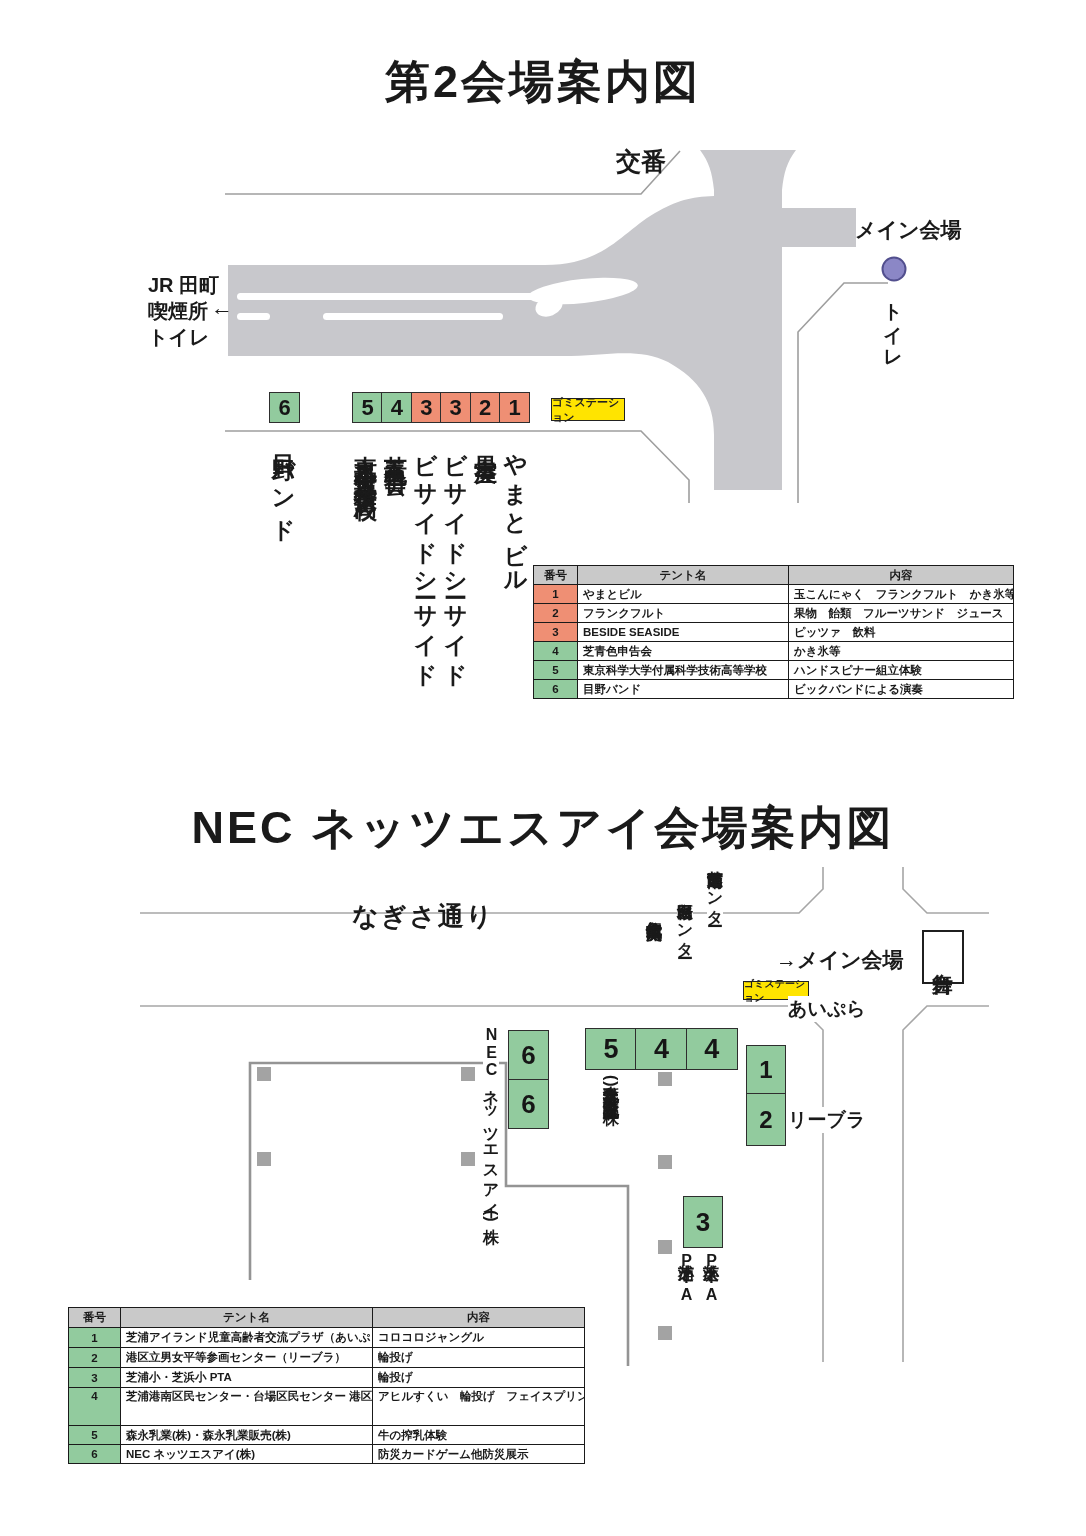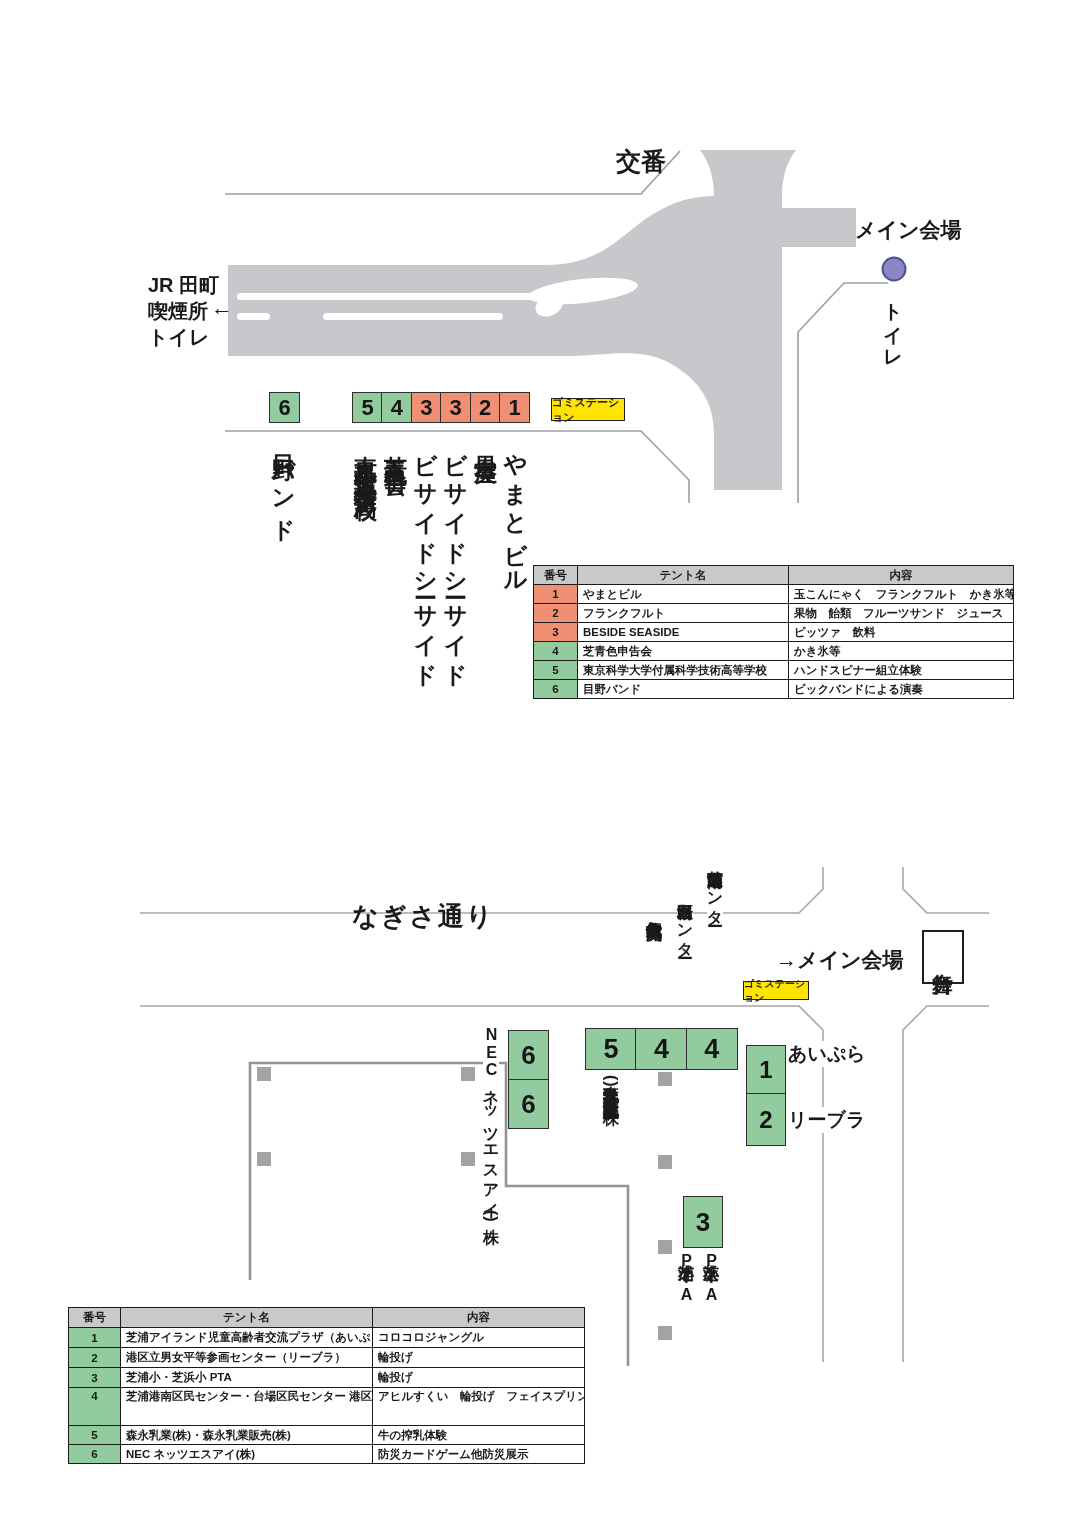--- a/index.html
+++ b/index.html
@@ -60,20 +60,21 @@
     <path class="thin" d="M888,283 L844,283 L798,332 L798,503"></path>
     <circle cx="894" cy="269" r="11.5" fill="var(--purple)" stroke="#524f8e" stroke-width="2"></circle>
 
     <path class="thin2" d="M140,913 L799,913 L823,889 L823,867"></path>
     <path class="thin2" d="M903,867 L903,889 L927,913 L989,913"></path>
     <path class="thin2" d="M140,1006 L799,1006 L823,1030 L823,1362"></path>
     <path class="thin2" d="M989,1006 L927,1006 L903,1030 L903,1362"></path>
     <path class="bldg" d="M250,1280 L250,1063 L506,1063 L506,1186 L628,1186 L628,1366"></path>
   </svg>
 
+  <div class="abs map-title" style="top:52px;">第2会場案内図</div>
 
   <div class="abs blabel" style="left:616px;top:145px;font-size:25px;text-align:center;">交番</div>
   <div class="abs blabel" style="left:855px;top:216px;font-size:21px;text-align:right;">メイン会場</div>
   <div class="abs vtext" style="left:884px;top:289px;font-size:19px;letter-spacing:2px;">トイレ</div>
 
   <div class="abs" style="left:148px;top:272px;font-size:20px;font-weight:bold;line-height:26px;">
     <div>JR 田町</div>
     <div>喫煙所</div>
     <div>トイレ</div>
   </div>
@@ -136,20 +137,21 @@
           <td>ハンドスピナー組立体験</td>
         </tr>
     <tr style="height:19px;">
           <td class="numcell green">6</td>
           <td>目野バンド</td>
           <td>ビックバンドによる演奏</td>
         </tr>
   </tbody>
     </table>
 
+  <div class="abs map-title" style="top:798px;">NEC ネッツエスアイ会場案内図</div>
 
   <div class="abs blabel" style="left:352px;top:899px;font-size:26px;letter-spacing:2px;">なぎさ通り</div>
 
   <div class="abs vtext whitebg" style="left:646px;top:908px;font-size:16px;letter-spacing:0.5px;">伝統文化交流館</div>
   <div class="abs vtext whitebg" style="left:677px;top:891px;font-size:16px;letter-spacing:0.5px;">台場区民センター</div>
   <div class="abs vtext whitebg" style="left:707px;top:858px;font-size:16px;letter-spacing:0.5px;">芝浦港南区民センター</div>
 
   <div class="abs blabel" style="left:776px;top:946px;font-size:21px;">→メイン会場</div>
   <div class="abs gomi" style="left:743px;top:981px;width:66px;height:19px;font-size:10px;">ゴミステーション</div>
   <div class="abs stage" style="left:922px;top:930px;width:42px;height:54px;">
@@ -167,21 +169,21 @@
   </div>
   <div class="abs boothcol" style="left:746px;top:1045px;">
     <div class="bcell green" style="width:40px;height:50px;font-size:24px;">1</div>
     <div class="bcell green" style="width:40px;height:53px;font-size:24px;">2</div>
   </div>
   <div class="abs bcell green" style="left:683px;top:1196px;width:40px;height:52px;font-size:26px;">3</div>
 
   <div class="abs vtext whitebg" style="left:483px;top:1026px;font-size:16px;letter-spacing:0.5px;"><span class="upright">NEC</span><span>ネッツエスアイ(株)</span></div>
   <div class="abs vtext whitebg" style="left:603px;top:1073px;font-size:16px;letter-spacing:0.5px;">森永乳業(株)・森永乳業販売(株)</div>
 
-  <div class="abs blabel whitebg" style="left:788px;top:1041px;font-size:19px;">あいぷら</div>
+  <div class="abs blabel whitebg" style="left:788px;top:996px;font-size:19px;">あいぷら</div>
   <div class="abs blabel whitebg" style="left:788px;top:1107px;font-size:19px;">リーブラ</div>
 
   <div class="abs vtext" style="left:703px;top:1252px;font-size:16px;"><span>芝浜小</span><span class="upright">PTA</span></div>
   <div class="abs vtext" style="left:678px;top:1252px;font-size:16px;"><span>芝浦小</span><span class="upright">PTA</span></div>
 
   <div class="marker" style="left:257px;top:1067px;"></div>
   <div class="marker" style="left:461px;top:1067px;"></div>
   <div class="marker" style="left:257px;top:1152px;"></div>
   <div class="marker" style="left:461px;top:1152px;"></div>
   <div class="marker" style="left:658px;top:1072px;"></div>

